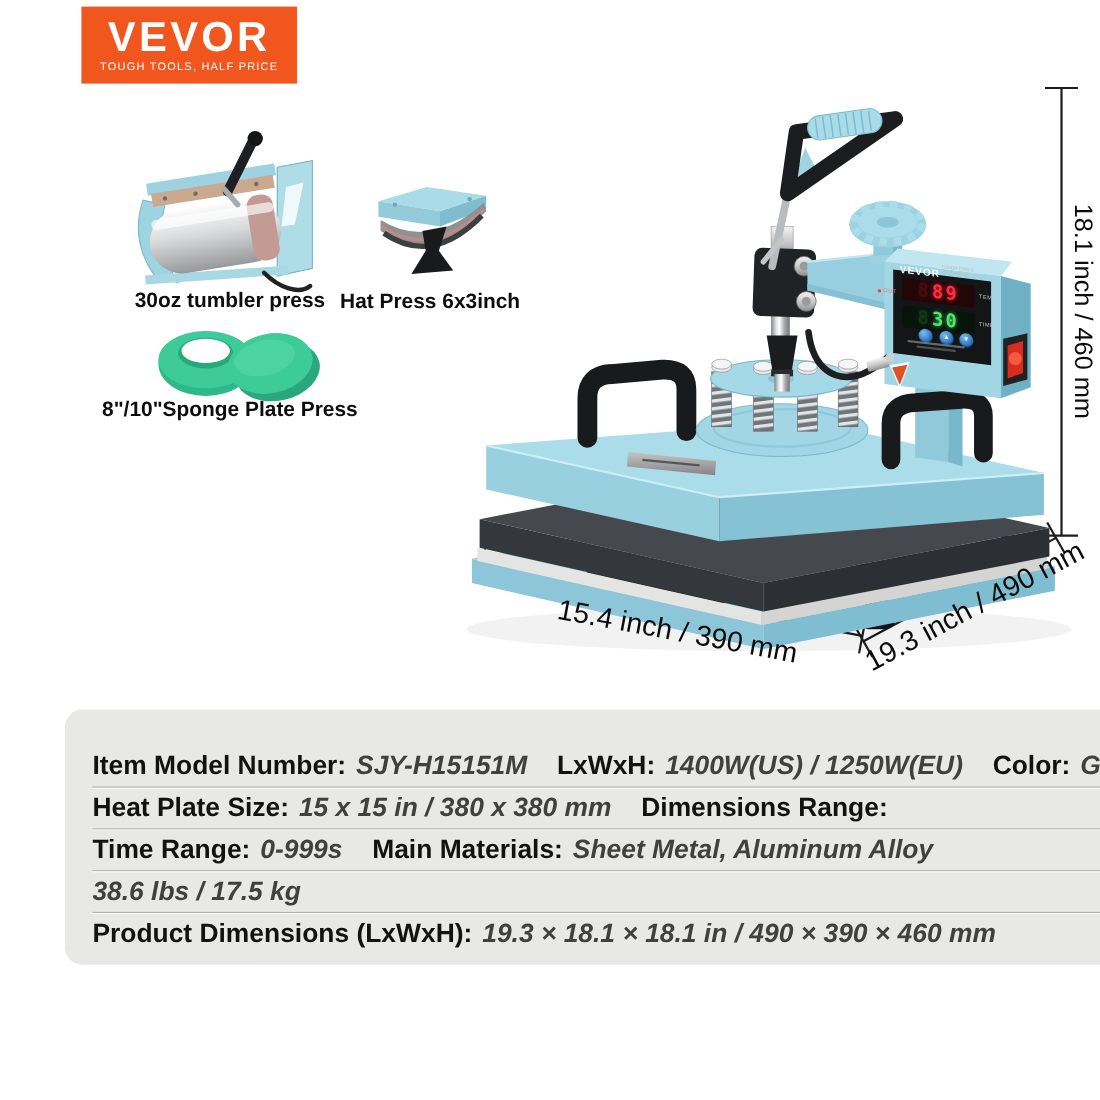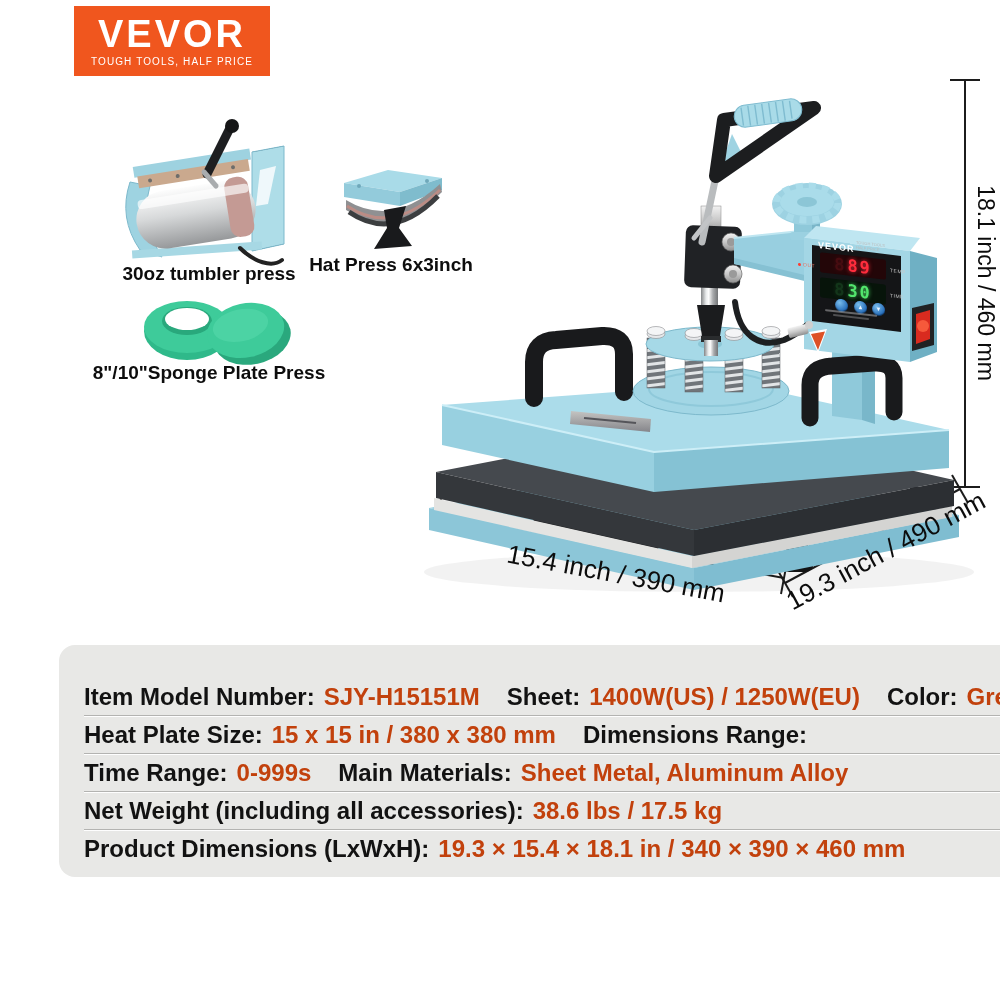--- a/index.html
+++ b/index.html
@@ -10,21 +10,21 @@
 
   
   .logo{left:30px;top:6px;width:196px;height:70px;background:#f0561e;display:flex;
         flex-direction:column;align-items:center;justify-content:center;}
   .logo .name{color:#fff;font-weight:bold;font-size:38px;letter-spacing:3px;line-height:1;}
   .logo .tag{color:#fff;font-weight:normal;font-size:10px;letter-spacing:1.1px;margin-top:3px;}
 
   
   .cap{color:#0d0d0d;font-weight:bold;font-size:19px;white-space:nowrap;transform:translateX(-50%);text-align:right;}
   .cap1{left:165px;top:263px;}
-  .cap2{left:347px;top:254px;}
+  .cap2{left:347px;top:264px;}
   .cap3{left:165px;top:362px;}
 
   
   .dim{color:#0c0c0c;white-space:nowrap;}
   .dimH{left:941px;top:283px;font-size:23px;transform:translate(-50%,-50%) rotate(90deg);}
   .dimW{left:572px;top:574px;font-size:26px;transform:translate(-50%,-50%) rotate(10.5deg);}
   .dimD{left:842px;top:551px;font-size:26px;transform:translate(-50%,-50%) rotate(-28.2deg);}
 
   
   .pnl{transform:skewY(6.5deg);}
@@ -49,21 +49,21 @@
   .psmudge{left:781px;top:312px;width:52px;height:2px;background:rgba(255,255,255,.35);border-radius:1px;}
   .psmudge2{left:789px;top:316px;width:36px;height:1.5px;background:rgba(255,255,255,.25);border-radius:1px;}
 
   
   .spec{left:15px;top:645px;width:970px;height:232px;background:#e8e8e6;border-radius:16px;
         box-sizing:border-box;padding:33px 15px 0 15px;}
   .srow{display:flex;align-items:center;height:37px;margin:0 10px;font-size:24px;font-weight:bold;
         white-space:nowrap;border-bottom:1px solid #b3b3b1;box-shadow:0 1px 0 rgba(255,255,255,.95);}
   .srow:last-child{border-bottom:none;box-shadow:none;}
   .k{color:#121212;margin-right:9px;}
-  .v{color:#c2410c;}
+  .v{color:#404040;font-style:italic;}
   .v + .k{margin-left:27px;}
 </style>
 </head>
 <body>
 
 <div class="canvas">
 
 <svg width="1000" height="1000" viewBox="0 0 1000 1000">
   <defs>
     <linearGradient id="silver" x1="0" y1="0" x2="0" y2="1">
@@ -320,39 +320,38 @@
 <div class="ov pnl pbtn pb3">
       <i>▼</i>
     </div>
 <div class="ov pnl psmudge"></div>
 <div class="ov pnl psmudge2"></div>
 
 <div class="ov spec">
   <div class="srow">
     <span class="k">Item Model Number:</span>
     <span class="v">SJY-H15151M</span>
-    <span class="k">Sheet:</span>
+    <span class="k">LxWxH:</span>
     <span class="v">1400W(US) / 1250W(EU)</span>
     <span class="k">Color:</span>
     <span class="v">Green</span>
   </div>
   <div class="srow">
     <span class="k">Heat Plate Size:</span>
     <span class="v">15 x 15 in / 380 x 380 mm</span>
     <span class="k">Dimensions Range:</span>
   </div>
   <div class="srow">
     <span class="k">Time Range:</span>
     <span class="v">0-999s</span>
     <span class="k">Main Materials:</span>
     <span class="v">Sheet Metal, Aluminum Alloy</span>
   </div>
   <div class="srow">
-    <span class="k">Net Weight (including all accessories):</span>
     <span class="v">38.6 lbs / 17.5 kg</span>
   </div>
   <div class="srow">
     <span class="k">Product Dimensions (LxWxH):</span>
-    <span class="v">19.3 × 15.4 × 18.1 in / 340 × 390 × 460 mm</span>
+    <span class="v">19.3 × 18.1 × 18.1 in / 490 × 390 × 460 mm</span>
   </div>
 </div>
 
 </div>
 
 </body></html>

